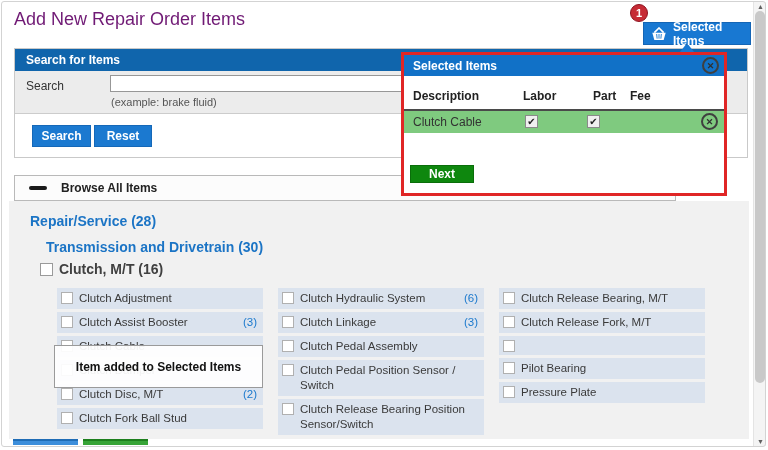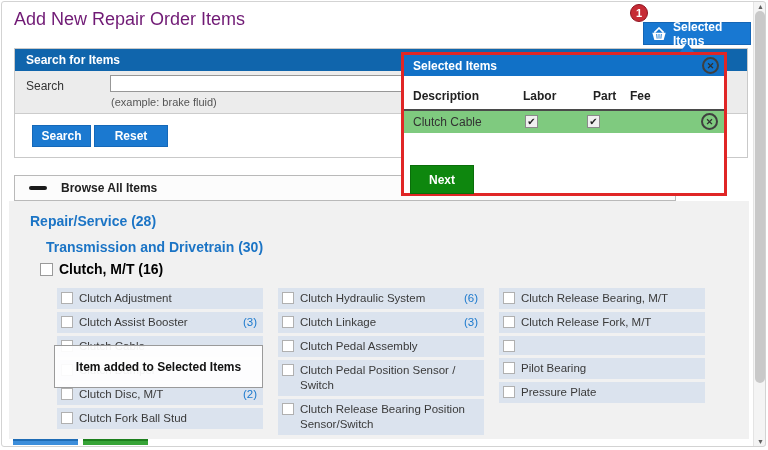--- a/index.html
+++ b/index.html
@@ -29,36 +29,36 @@
               display:flex; align-items:center; padding-left:11px; }
   .panel-gray { position:absolute; left:0; right:0; top:22px; height:43px; background:#ececec;
                 border-bottom:1px solid #ccc; }
   .search-lbl { position:absolute; left:11px; top:30px; font-size:12px; color:#333; }
   .search-inp { position:absolute; left:95px; top:26px; width:460px; height:17px;
                 border:1px solid #979797; font-size:12px; padding:0 3px; background:#fff; }
   .search-hint { position:absolute; left:96px; top:47px; font-size:11px; color:#555; }
   .btn { position:absolute; height:22px; background:#1b79d0; border:1px solid #1568b8;
          color:#fff; font-weight:bold; font-size:12px; cursor:pointer; }
   .btn-search { left:17px; top:76px; width:59px; }
-  .btn-reset  { left:79px; top:76px; width:74px; }
+  .btn-reset  { left:79px; top:76px; width:58px; }
 
   
   .browse-bar { position:absolute; left:14px; top:175px; width:662px; height:26px;
                 background:#fcfcfc; border:1px solid #b9b9b9; display:flex; align-items:center; }
   .dash { margin-left:14px; width:18px; height:4px; background:#1a1a1a; border-radius:2px; }
   .browse-lbl { margin-left:14px; font-weight:bold; font-size:12px; color:#222; }
 
   .gray-section { position:absolute; left:9px; top:201px; width:740px; height:238px; background:#f1f1f1; }
 
   .cat { position:absolute; font-size:14px; font-weight:bold; color:#1b74c5; cursor:pointer; }
   .cat1 { left:30px; top:213px; }
   .cat2 { left:46px; top:239px; }
   .group { position:absolute; left:40px; top:261px; display:flex; align-items:center; gap:6px; }
   .group .gcb { width:13px; height:13px; background:#fff; border:1px solid #9a9a9a; }
-  .group .glbl { font-size:14px; font-weight:bold; color:#000000; cursor:pointer; }
+  .group .glbl { font-size:14px; font-weight:bold; color:#404040; cursor:pointer; }
 
   
   .col { position:absolute; width:206px; top:288px; }
   .col1 { left:57px; } .col2 { left:278px; } .col3 { left:499px; }
   .item-row { display:flex; align-items:flex-start; gap:6px; background:#dbe3ee;
               margin-bottom:3px; padding:3px 6px 3px 4px; font-size:11.5px; color:#3a3a3a;
               line-height:15px; cursor:pointer; }
   .item-row .cb { width:12px; height:12px; background:#fff; border:1px solid #b0b0b0;
                   flex:0 0 auto; margin-top:1px; }
   .item-row .lbl { flex:1; }
@@ -81,21 +81,21 @@
   .th { position:absolute; top:34px; font-size:12px; font-weight:bold; color:#222; }
   .th-desc { left:9px; } .th-labor { left:119px; } .th-part { left:189px; } .th-fee { left:226px; }
   .th-line { position:absolute; left:0; right:0; top:54px; border-top:2px solid #4a4a4a; }
   .sel-row { position:absolute; left:0; right:0; top:56px; height:22px; background:#7fca7f; }
   .sel-row .desc { position:absolute; left:9px; top:4px; font-size:12px; color:#333; }
   .pcb { position:absolute; top:4px; width:13px; height:13px; background:#f0f0f0;
          border:1px solid #8a8a8a; font-size:10px; line-height:11px; text-align:center;
          color:#222; cursor:pointer; }
   .pcb-labor { left:121px; } .pcb-part { left:183px; }
   .row-remove { position:absolute; right:6px; top:2px; }
-  .btn-next { position:absolute; left:6px; top:110px; width:64px; height:29px; background:#0e870e;
+  .btn-next { position:absolute; left:6px; top:110px; width:64px; height:18px; background:#0e870e;
               border:1px solid #0a6e0a; color:#fff; font-weight:bold; font-size:12px; cursor:pointer; }
 
   
   .pbtn { position:absolute; top:439px; width:65px; height:6px; }
   .pbtn-blue { left:13px; background:#3d8edb; border-top:2px solid #1f6cb5; }
   .pbtn-green { left:83px; background:#37a437; border-top:2px solid #1d7f1d; }
 
   
   .sbar { position:absolute; right:2px; top:2px; width:13px; height:444px; background:#f4f4f4;
           border-left:1px solid #e4e4e4; z-index:50; }

